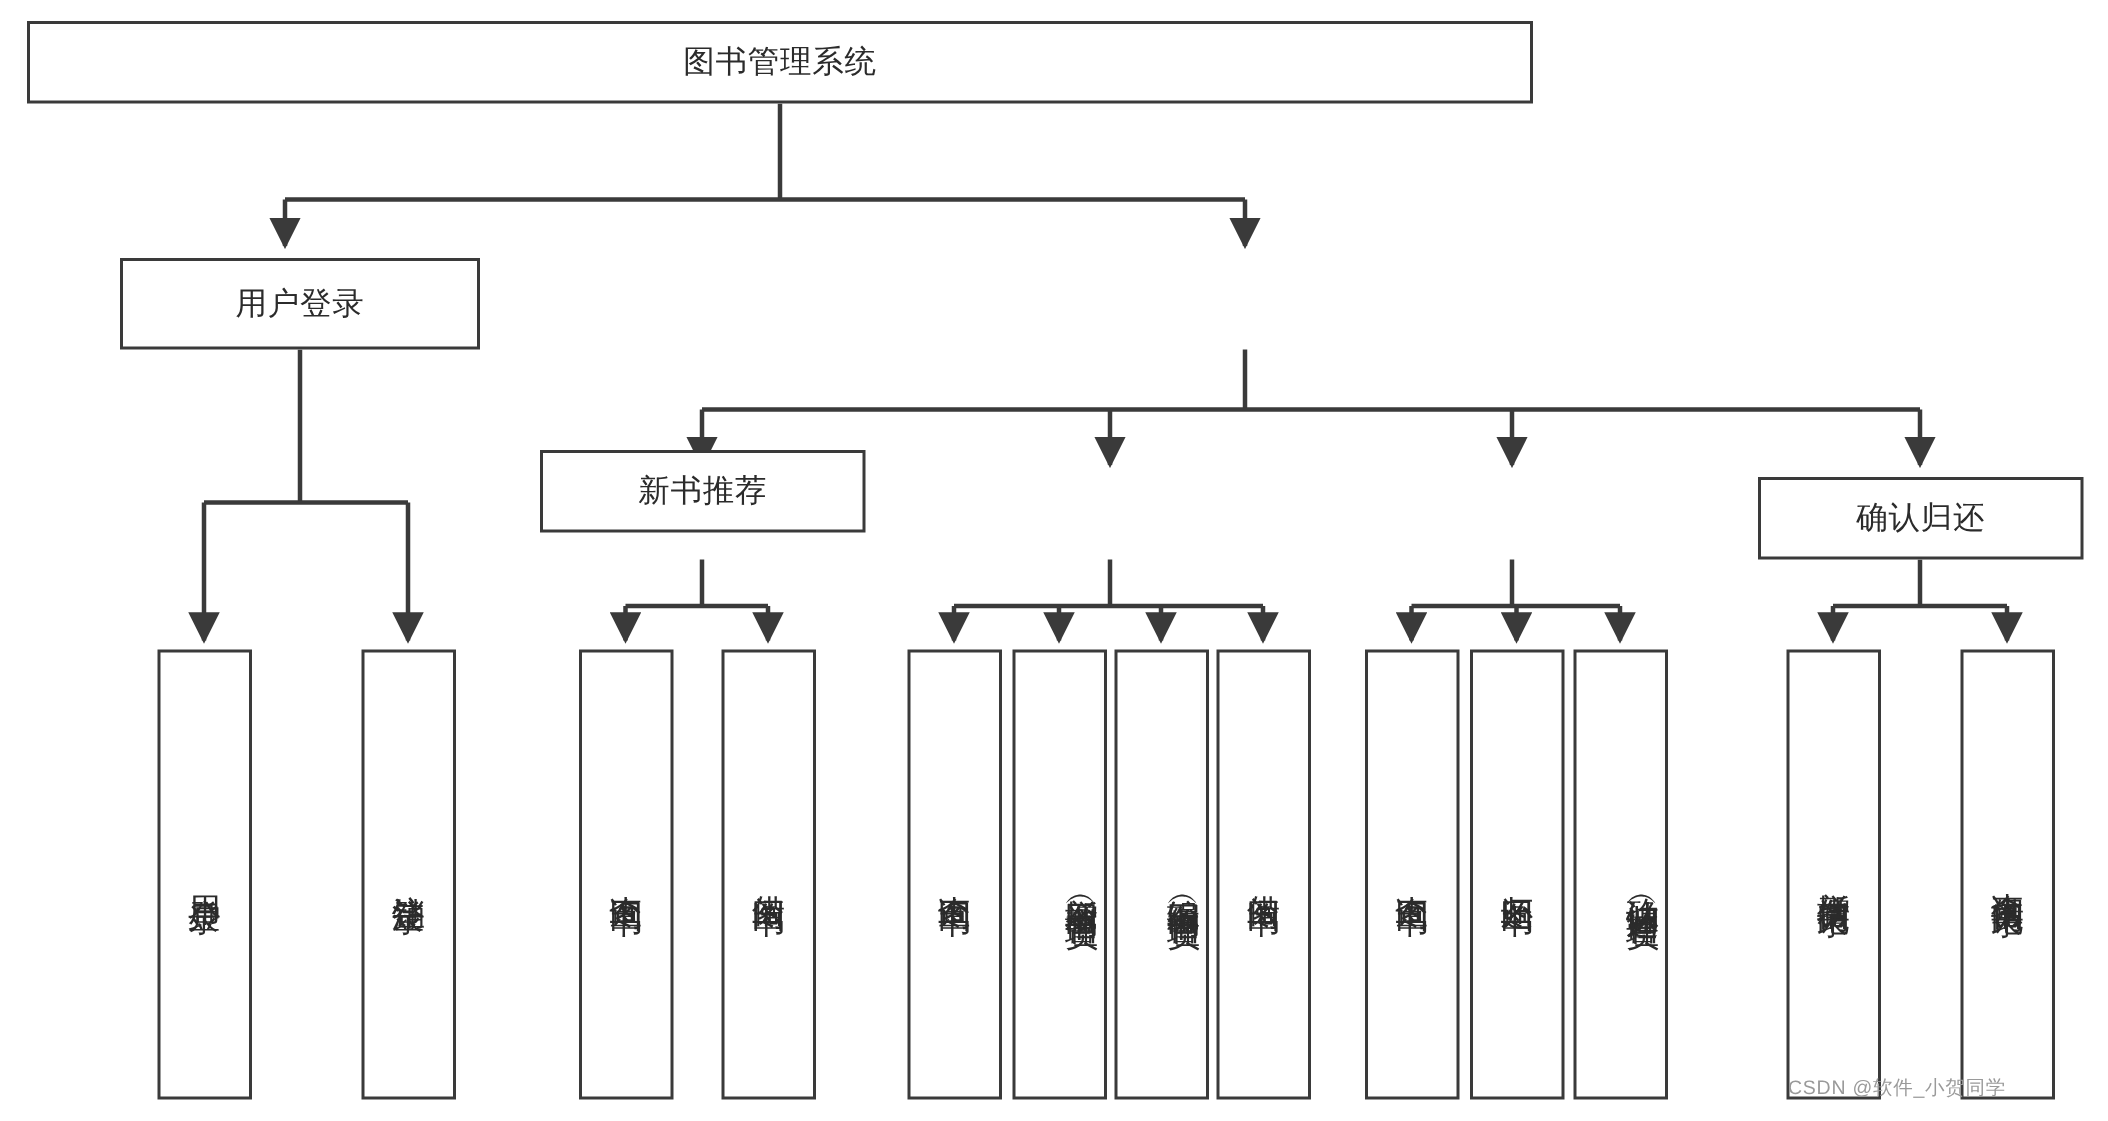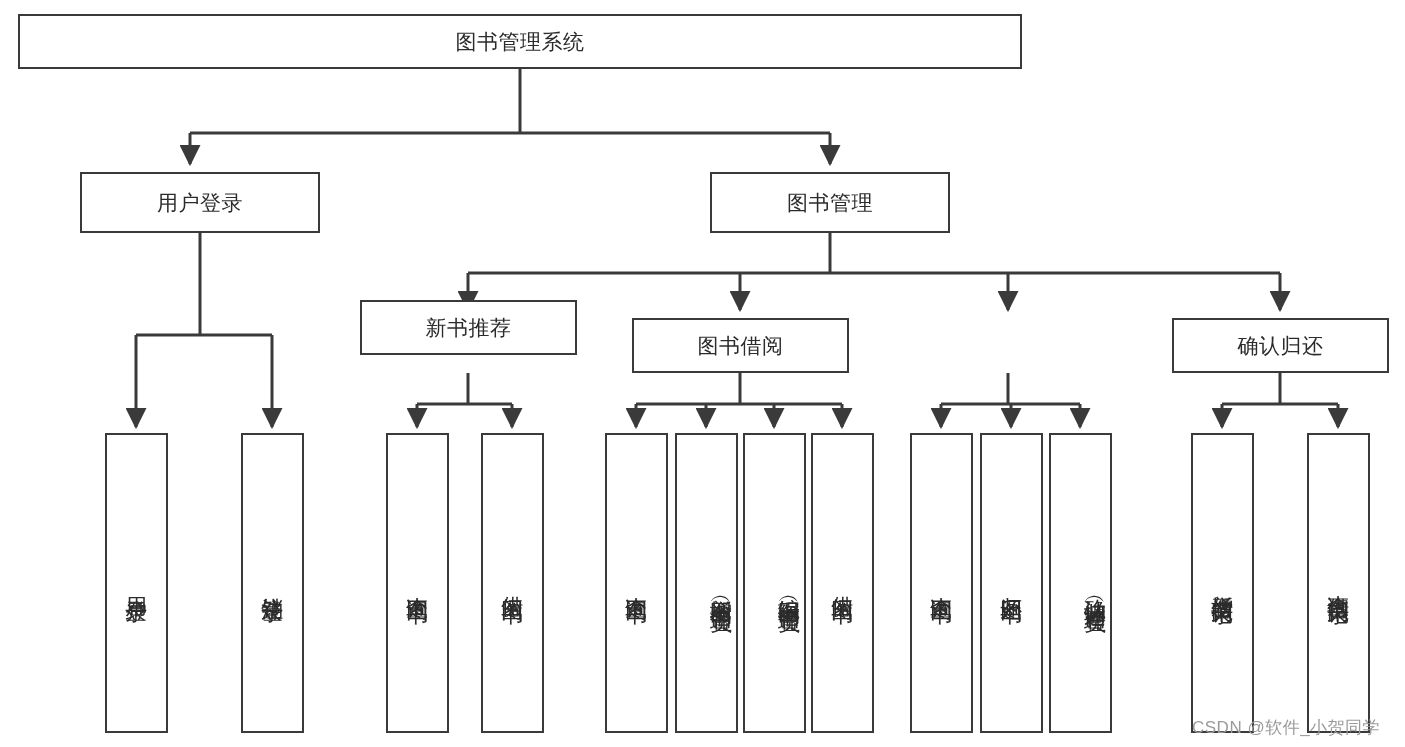--- a/index.html
+++ b/index.html
@@ -49,21 +49,21 @@
     letter-spacing: 2px;
     align-items: flex-start;
     padding-top: 14px;
   }
   .node-v.center-v {
     align-items: center;
     padding-top: 0;
   }
   .watermark {
     position: absolute;
-    font-size: 17px;
+    font-size: 13px;
     color: #9a9a9a;
     letter-spacing: 0.5px;
     white-space: nowrap;
   }
 </style>
 </head>
 <body>
 
 <div id="canvas">
 
@@ -114,25 +114,23 @@
       <path d="M 1222 404 L 1338 404"></path>
       <path d="M 1222 404 L 1222 427" marker-end="url(#arrow)"></path>
       <path d="M 1338 404 L 1338 427" marker-end="url(#arrow)"></path>
     </g>
   </svg>
 
   <div class="node node-h" style="left:18px; top:14px; width:1004px; height:55px;">图书管理系统</div>
 
   <div class="node node-h" style="left:80px; top:172px; width:240px; height:61px;">用户登录</div>
 
-  <div class="node node-h" style="left:710px; top:172px; width:240px; height:61px;">图书管理</div>
 
   <div class="node node-h" style="left:360px; top:300px; width:217px; height:55px;">新书推荐</div>
 
-  <div class="node node-h" style="left:632px; top:318px; width:217px; height:55px;">图书借阅</div>
 
 
   <div class="node node-h" style="left:1172px; top:318px; width:217px; height:55px;">确认归还</div>
 
   <div class="node node-v center-v" style="left:105px; top:433px; width:63px; height:300px;">用户登录</div>
 
   <div class="node node-v center-v" style="left:241px; top:433px; width:63px; height:300px;">注销登录</div>
 
   <div class="node node-v center-v" style="left:386px; top:433px; width:63px; height:300px;">查询图书</div>
 

